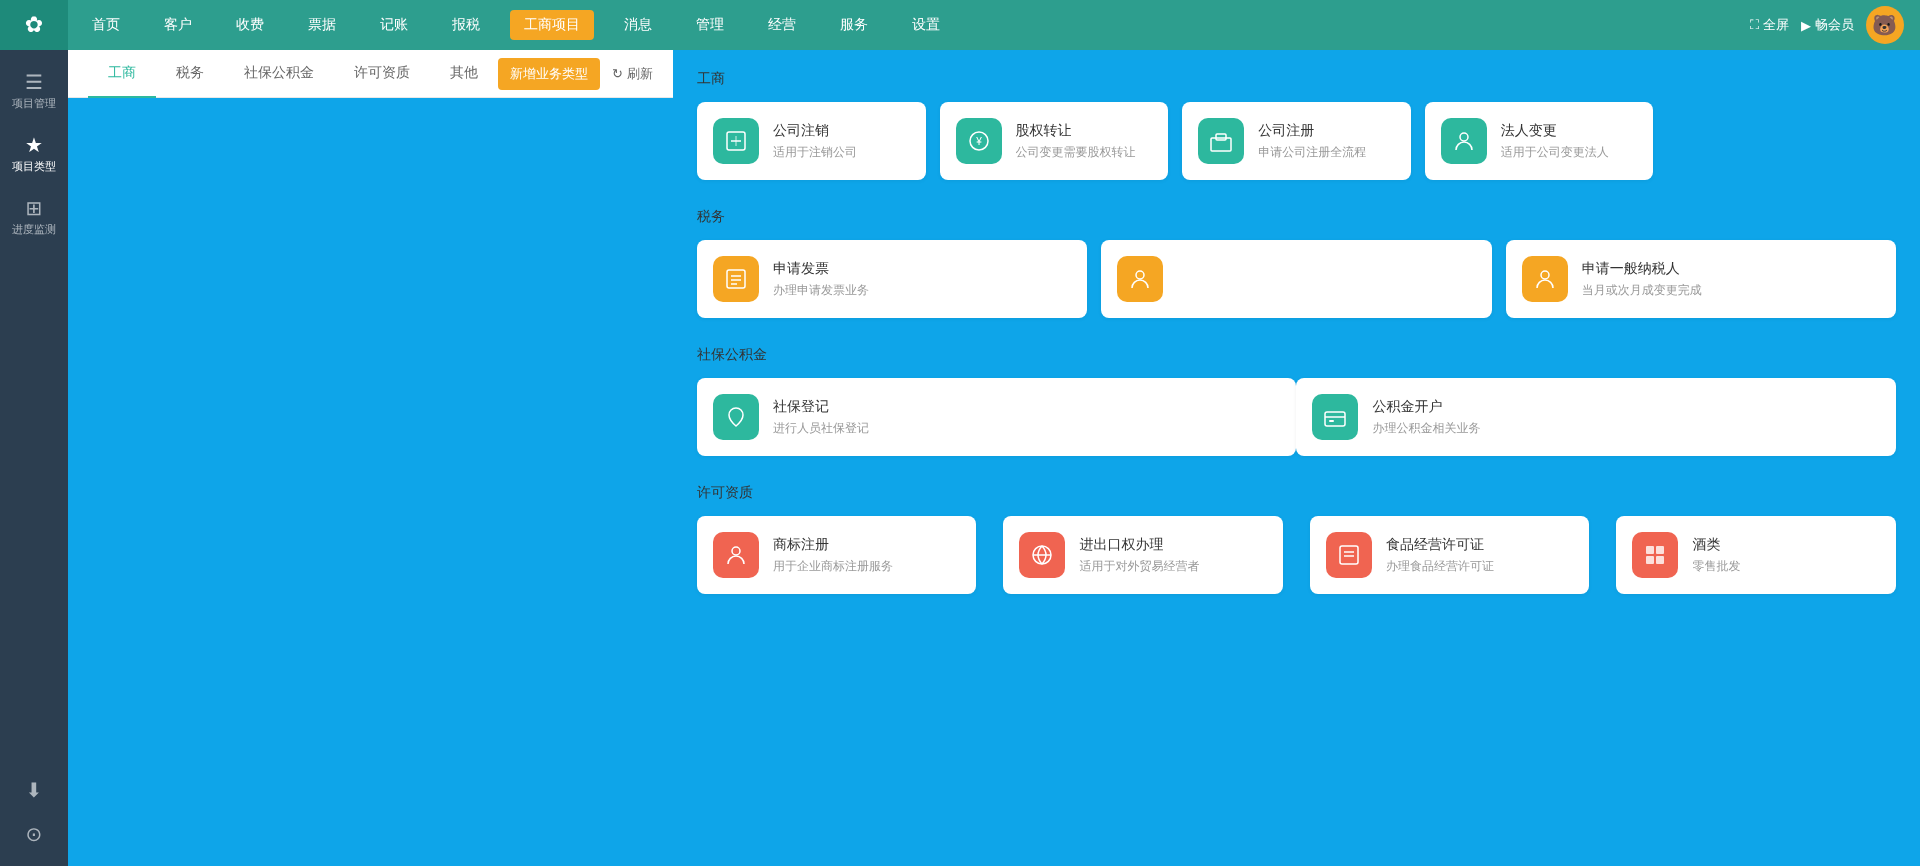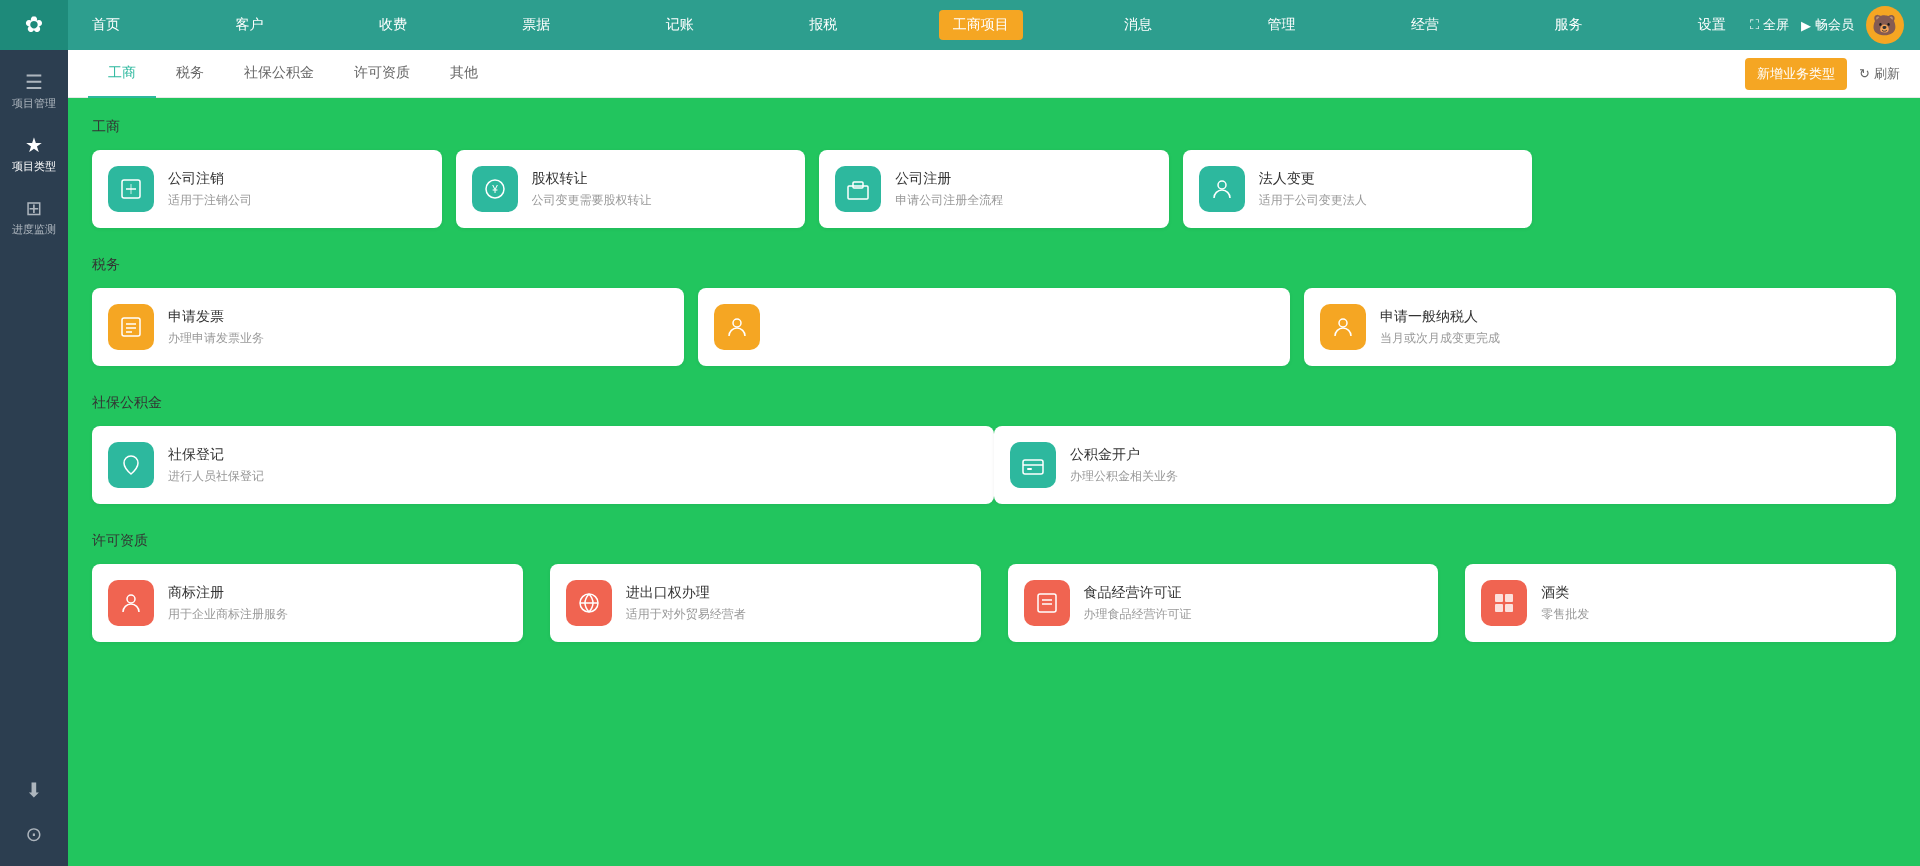--- a/index.html
+++ b/index.html
@@ -26,21 +26,20 @@
     .logo-icon {
       color: white;
       font-size: 22px;
     }
     .top-nav-items {
       display: flex;
       align-items: center;
       flex: 1;
       padding: 0 10px;
       gap: 16px;
-      justify-content: space-between;
     }
     .nav-item {
       color: white;
       padding: 6px 14px;
       font-size: 14px;
       cursor: pointer;
       border-radius: 4px;
       white-space: nowrap;
     }
     .nav-item.active {
@@ -113,23 +112,23 @@
       flex-direction: column;
       align-items: center;
       width: 100%;
       padding-bottom: 10px;
     }
 
     
     .content-area {
       flex: 1;
       display: flex;
-      flex-direction: column;
+      flex-direction: row;
       overflow: hidden;
-      background: #22c55e;
+      background: #0ea5e9;
     }
 
     
     .tabs-bar {
       background: white;
       display: flex;
       align-items: center;
       padding: 0 20px;
       border-bottom: 1px solid #e8e8e8;
       height: 48px;

